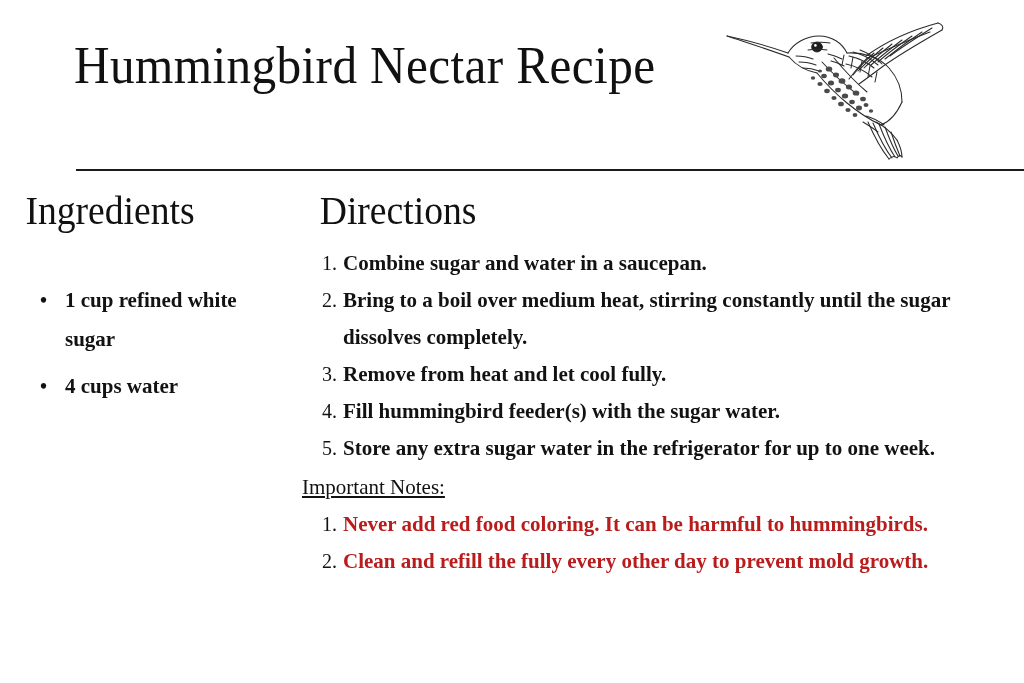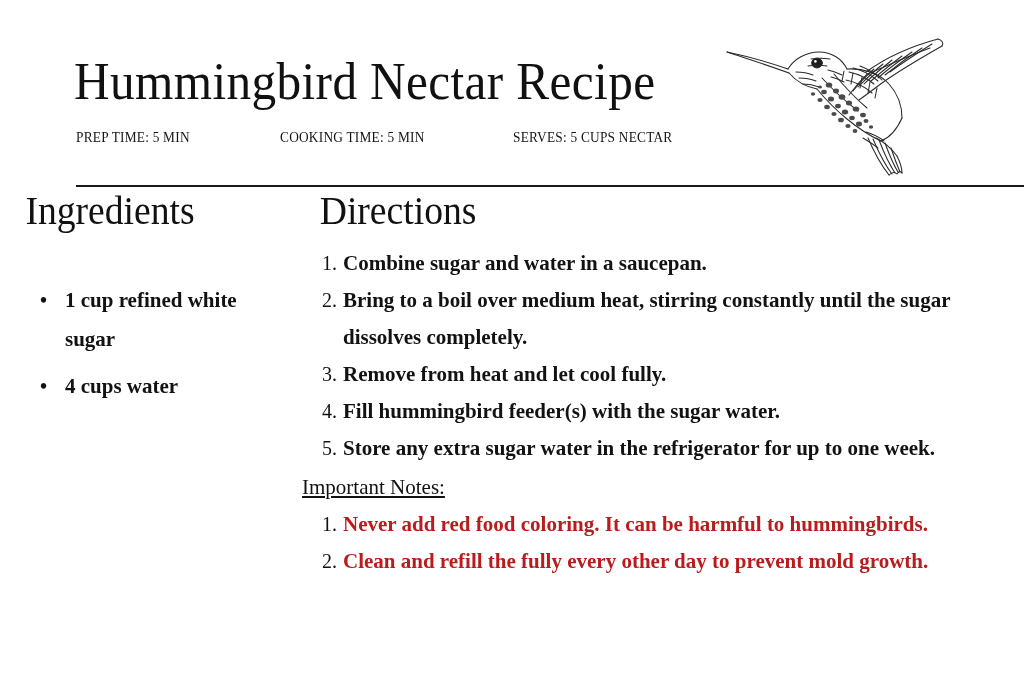--- a/index.html
+++ b/index.html
@@ -20,21 +20,21 @@
     position: relative;
     width: 1024px;
     height: 683px;
     box-sizing: border-box;
   }
 
   
   .header {
     position: absolute;
     left: 0;
-    top: 16px;
+    top: 0;
     width: 927px;
     height: 172px;
   }
 
   .recipe-title {
     position: absolute;
     left: 74px;
     top: 38px;
     margin: 0;
     font-family: "Liberation Serif", "DejaVu Serif", serif;
@@ -240,25 +240,20 @@
 </style>
 </head>
 <body>
 
 <div class="card">
 
   <div class="header">
 
     <h1 class="recipe-title">Hummingbird Nectar Recipe</h1>
 
-    <div class="meta-row">
-      <span class="meta-item m0">PREP TIME: 5 MIN</span>
-      <span class="meta-item m1">COOKING TIME: 5 MIN</span>
-      <span class="meta-item m2">SERVES: 5 CUPS NECTAR</span>
-    </div>
 
     <div class="bird-art">
       <svg viewBox="0 0 232 155" xmlns="http://www.w3.org/2000/svg" fill="none" stroke="#2a2a2a" stroke-width="1.05" stroke-linecap="round" stroke-linejoin="round">
 
         <path d="M11 24 C 30 28, 52 34, 72 41"></path>
         <path d="M11 24 C 32 31, 54 38, 73 45"></path>
 
         <path d="M72 41 C 78 31, 90 24, 103 24 C 116 24, 126 31, 131 41"></path>
 
         <path d="M73 45 C 80 53, 90 59, 101 61"></path>

